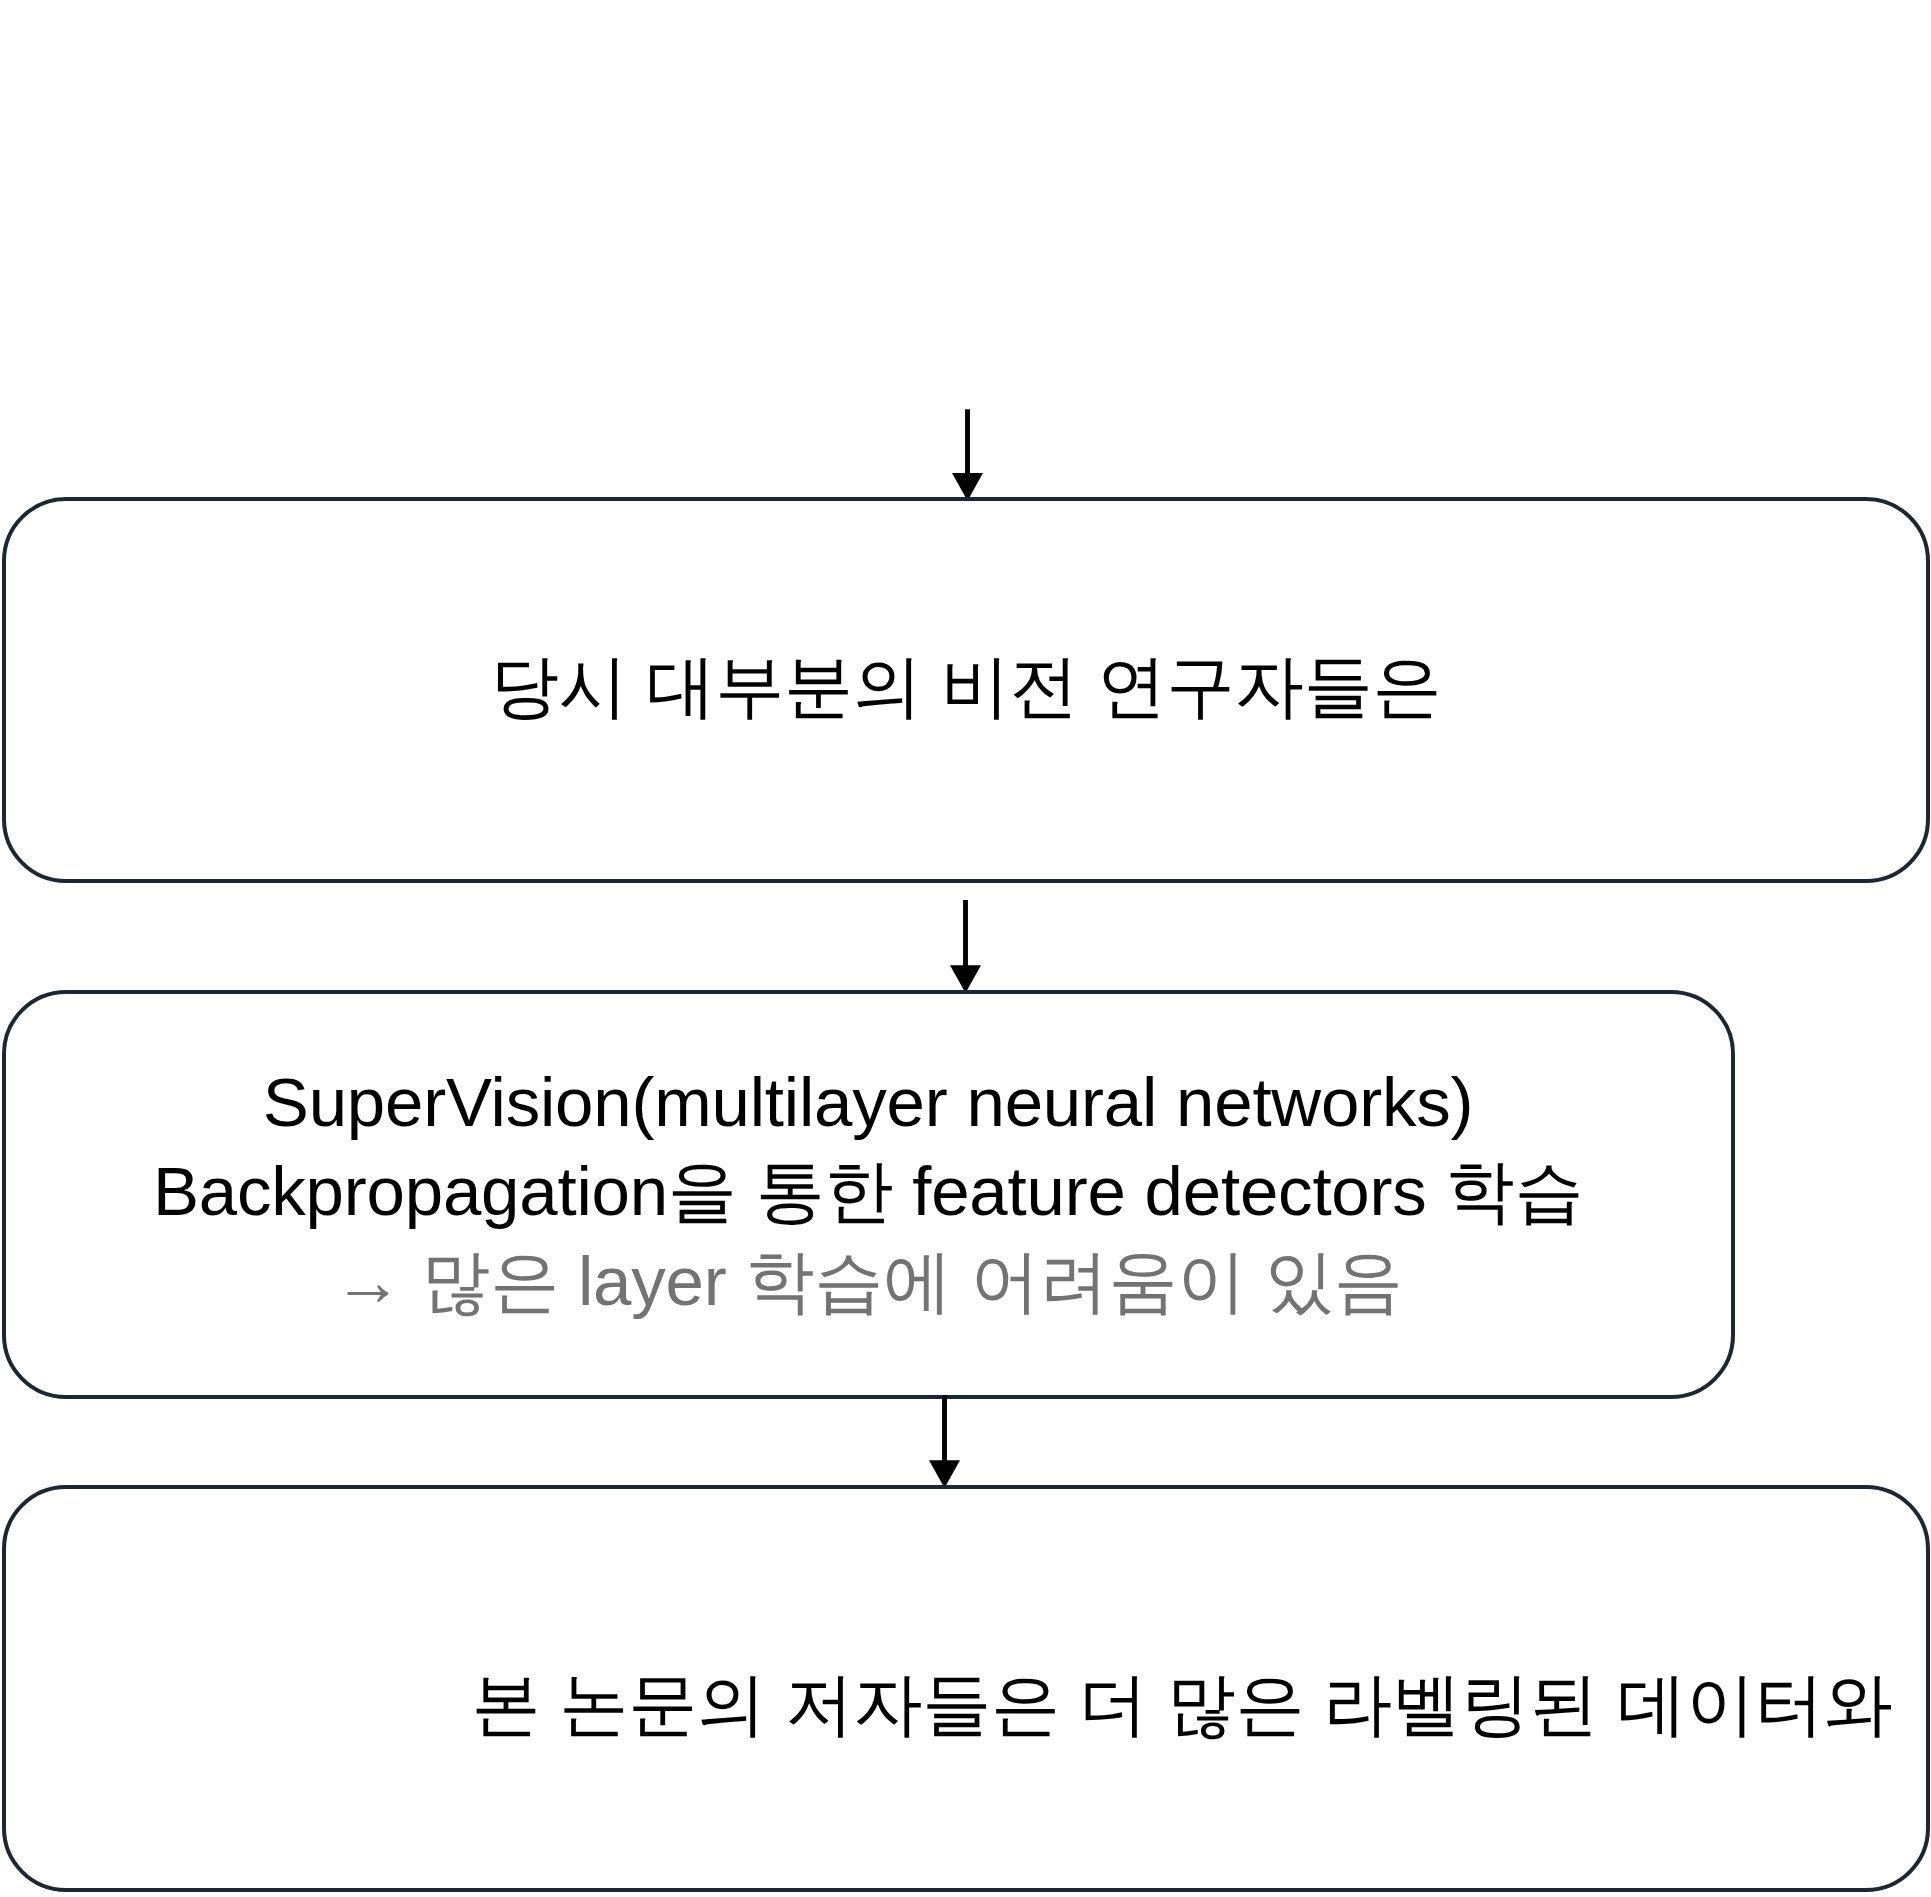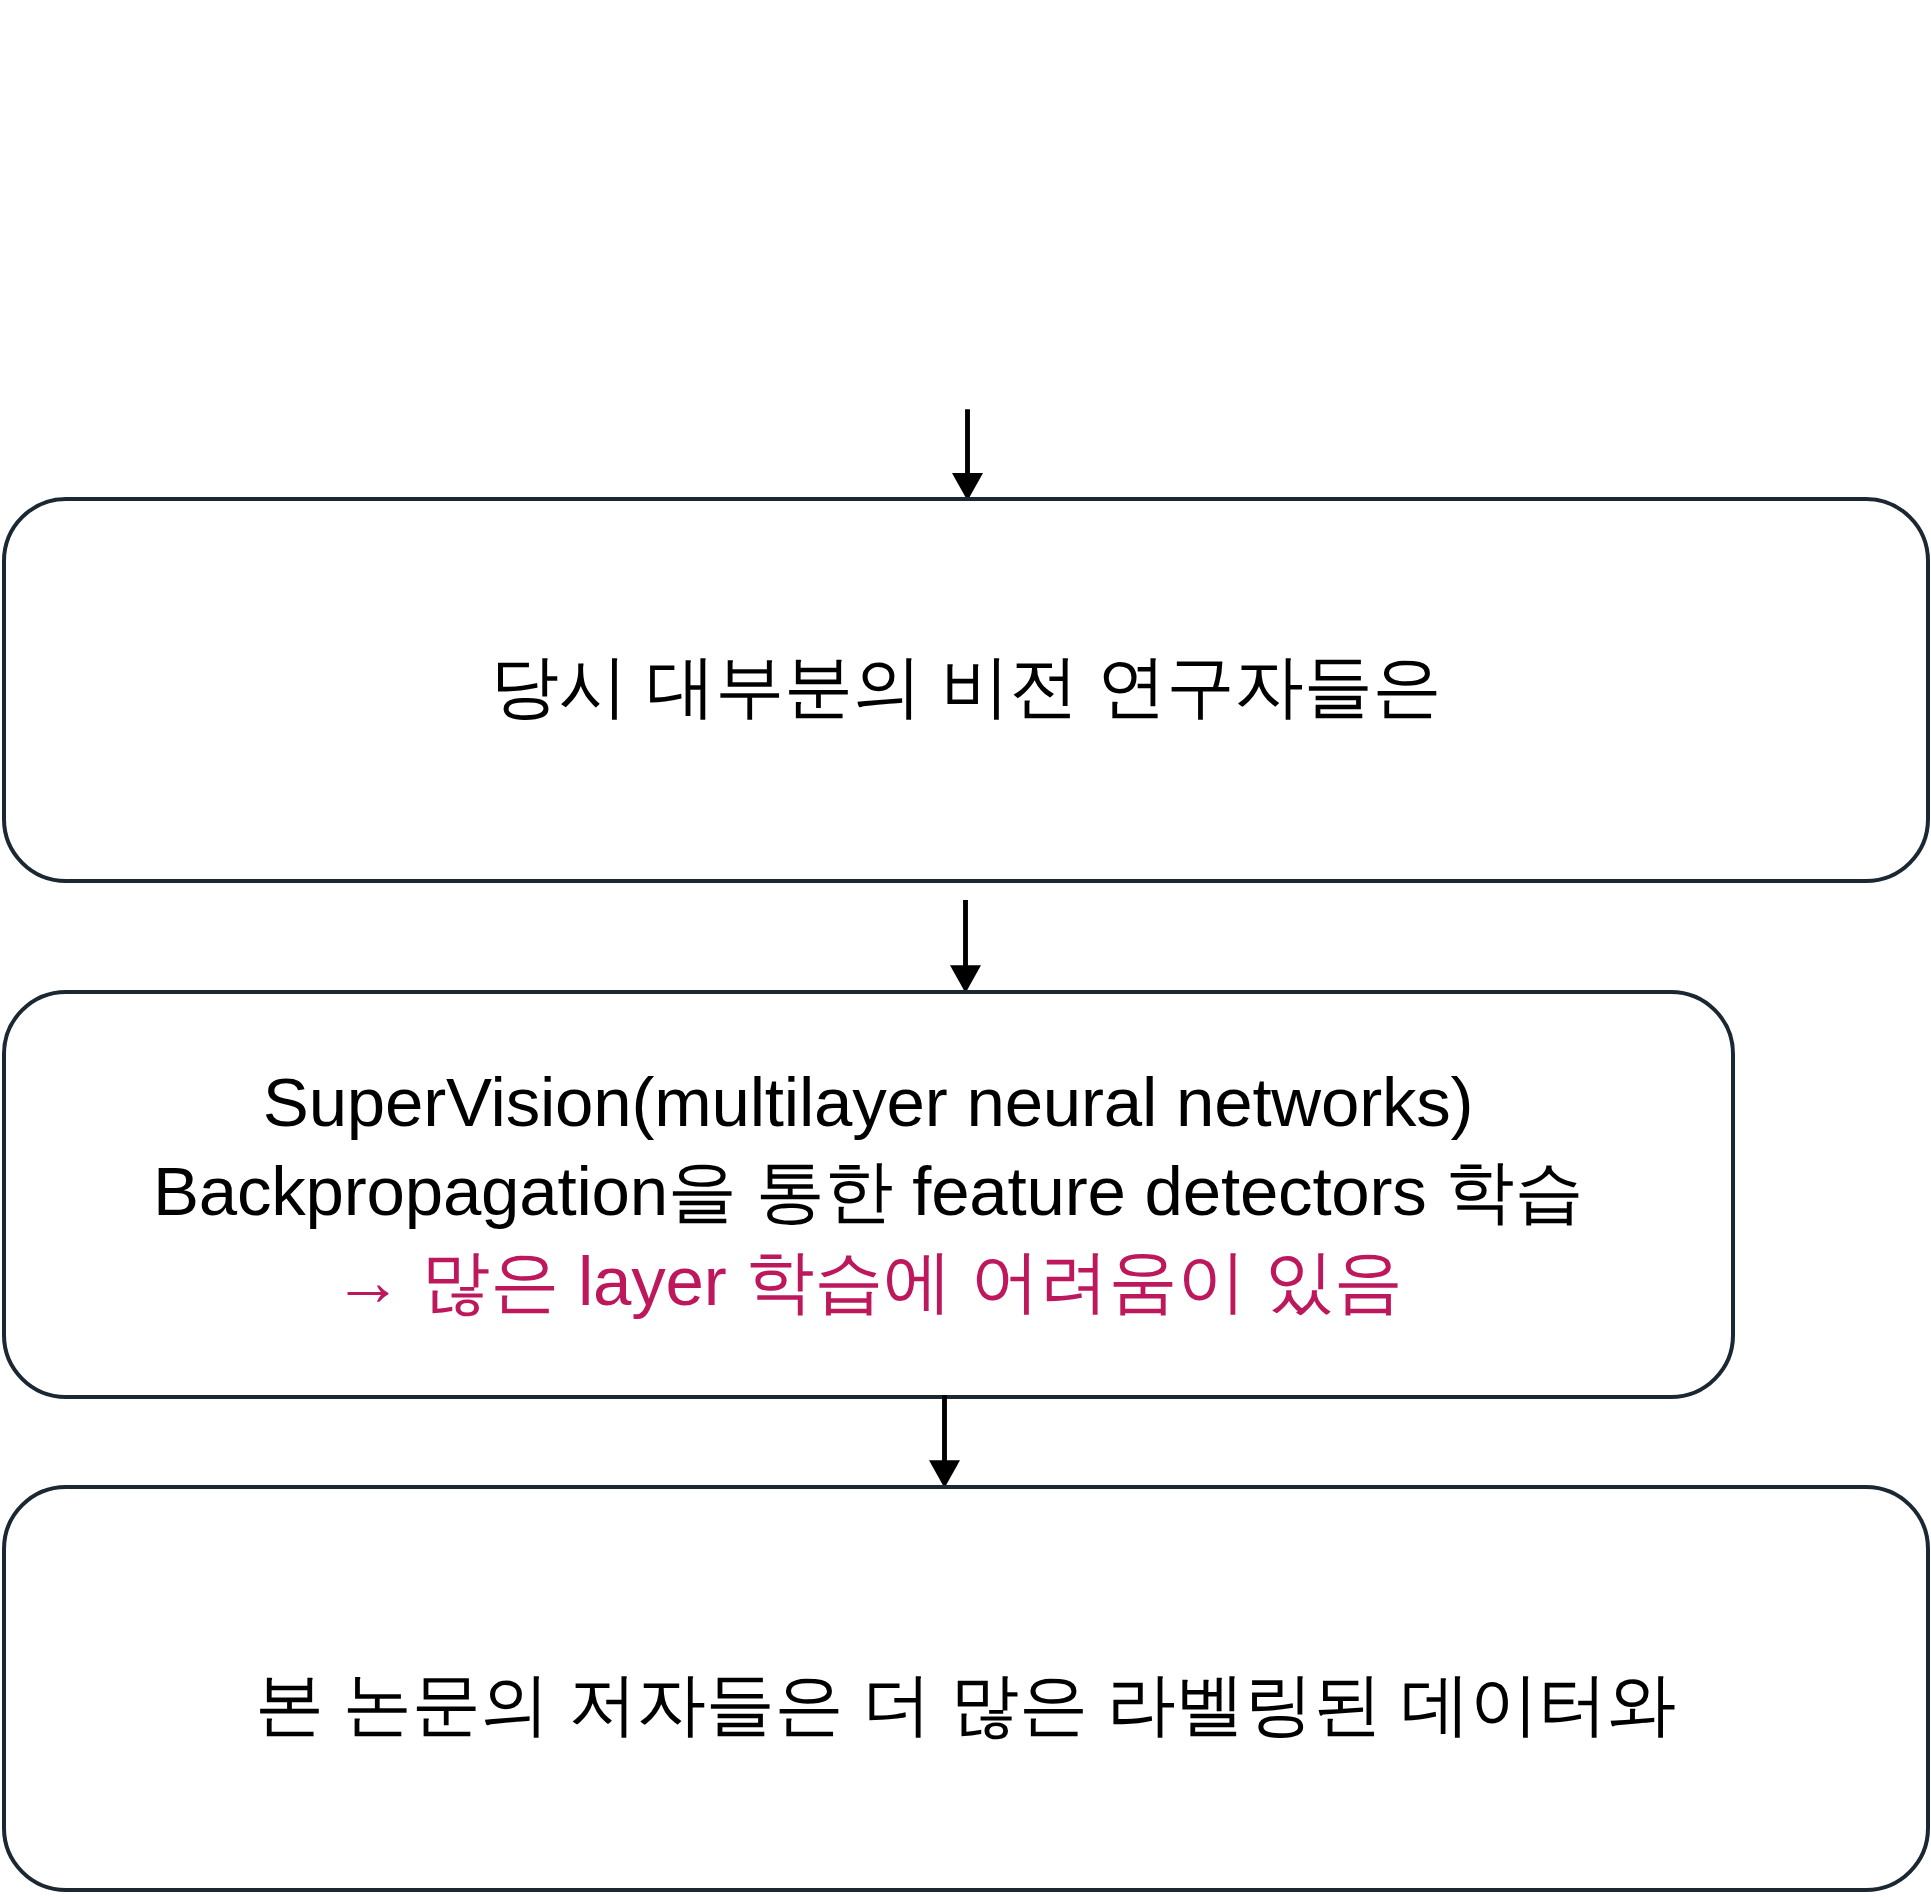--- a/index.html
+++ b/index.html
@@ -34,41 +34,41 @@
 
   .box-1 { left: 1.6px;  top: 0px;    width: 1926px; height: 412px; }
   .box-2 { left: 1.6px;  top: 497px;  width: 1928px; height: 386px; }
   .box-3 { left: 1.6px;  top: 990px; width: 1733px; height: 409px; }
   .box-4 { left: 1.6px;  top: 1485px; width: 1928px; height: 407px; }
 
   
   .box-1 .text-block { margin-top: -39px; }
   .box-2 .text-block { margin-top: -6.5px; }
   .box-3 .text-block { margin-top: -4.9px; }
-  .box-4 .text-block { margin-top: 33px; }
+  .box-4 .text-block { margin-top: 33px; text-align: right; }
 
   .text-block {
     width: 100%;
     text-align: center;
     padding: 0 33px;
     box-sizing: border-box;
   }
 
   .line {
     display: block;
     color: #000000;
     font-size: 69px;
     line-height: 1.30;
     font-weight: 400;
     letter-spacing: -0.2px;
     white-space: nowrap;
   }
 
   .line.red {
-    color: #be185d;
+    color: #737373;
   }
 
   
   .connector {
     position: absolute;
   }
   .conn-1 { left: 943px; top: 409px;  width: 49px; height: 92px; }
   .conn-2 { left: 941px; top: 900px; width: 49px; height: 93px; }
   .conn-3 { left: 920px; top: 1395px; width: 49px; height: 93px; }
 </style>

